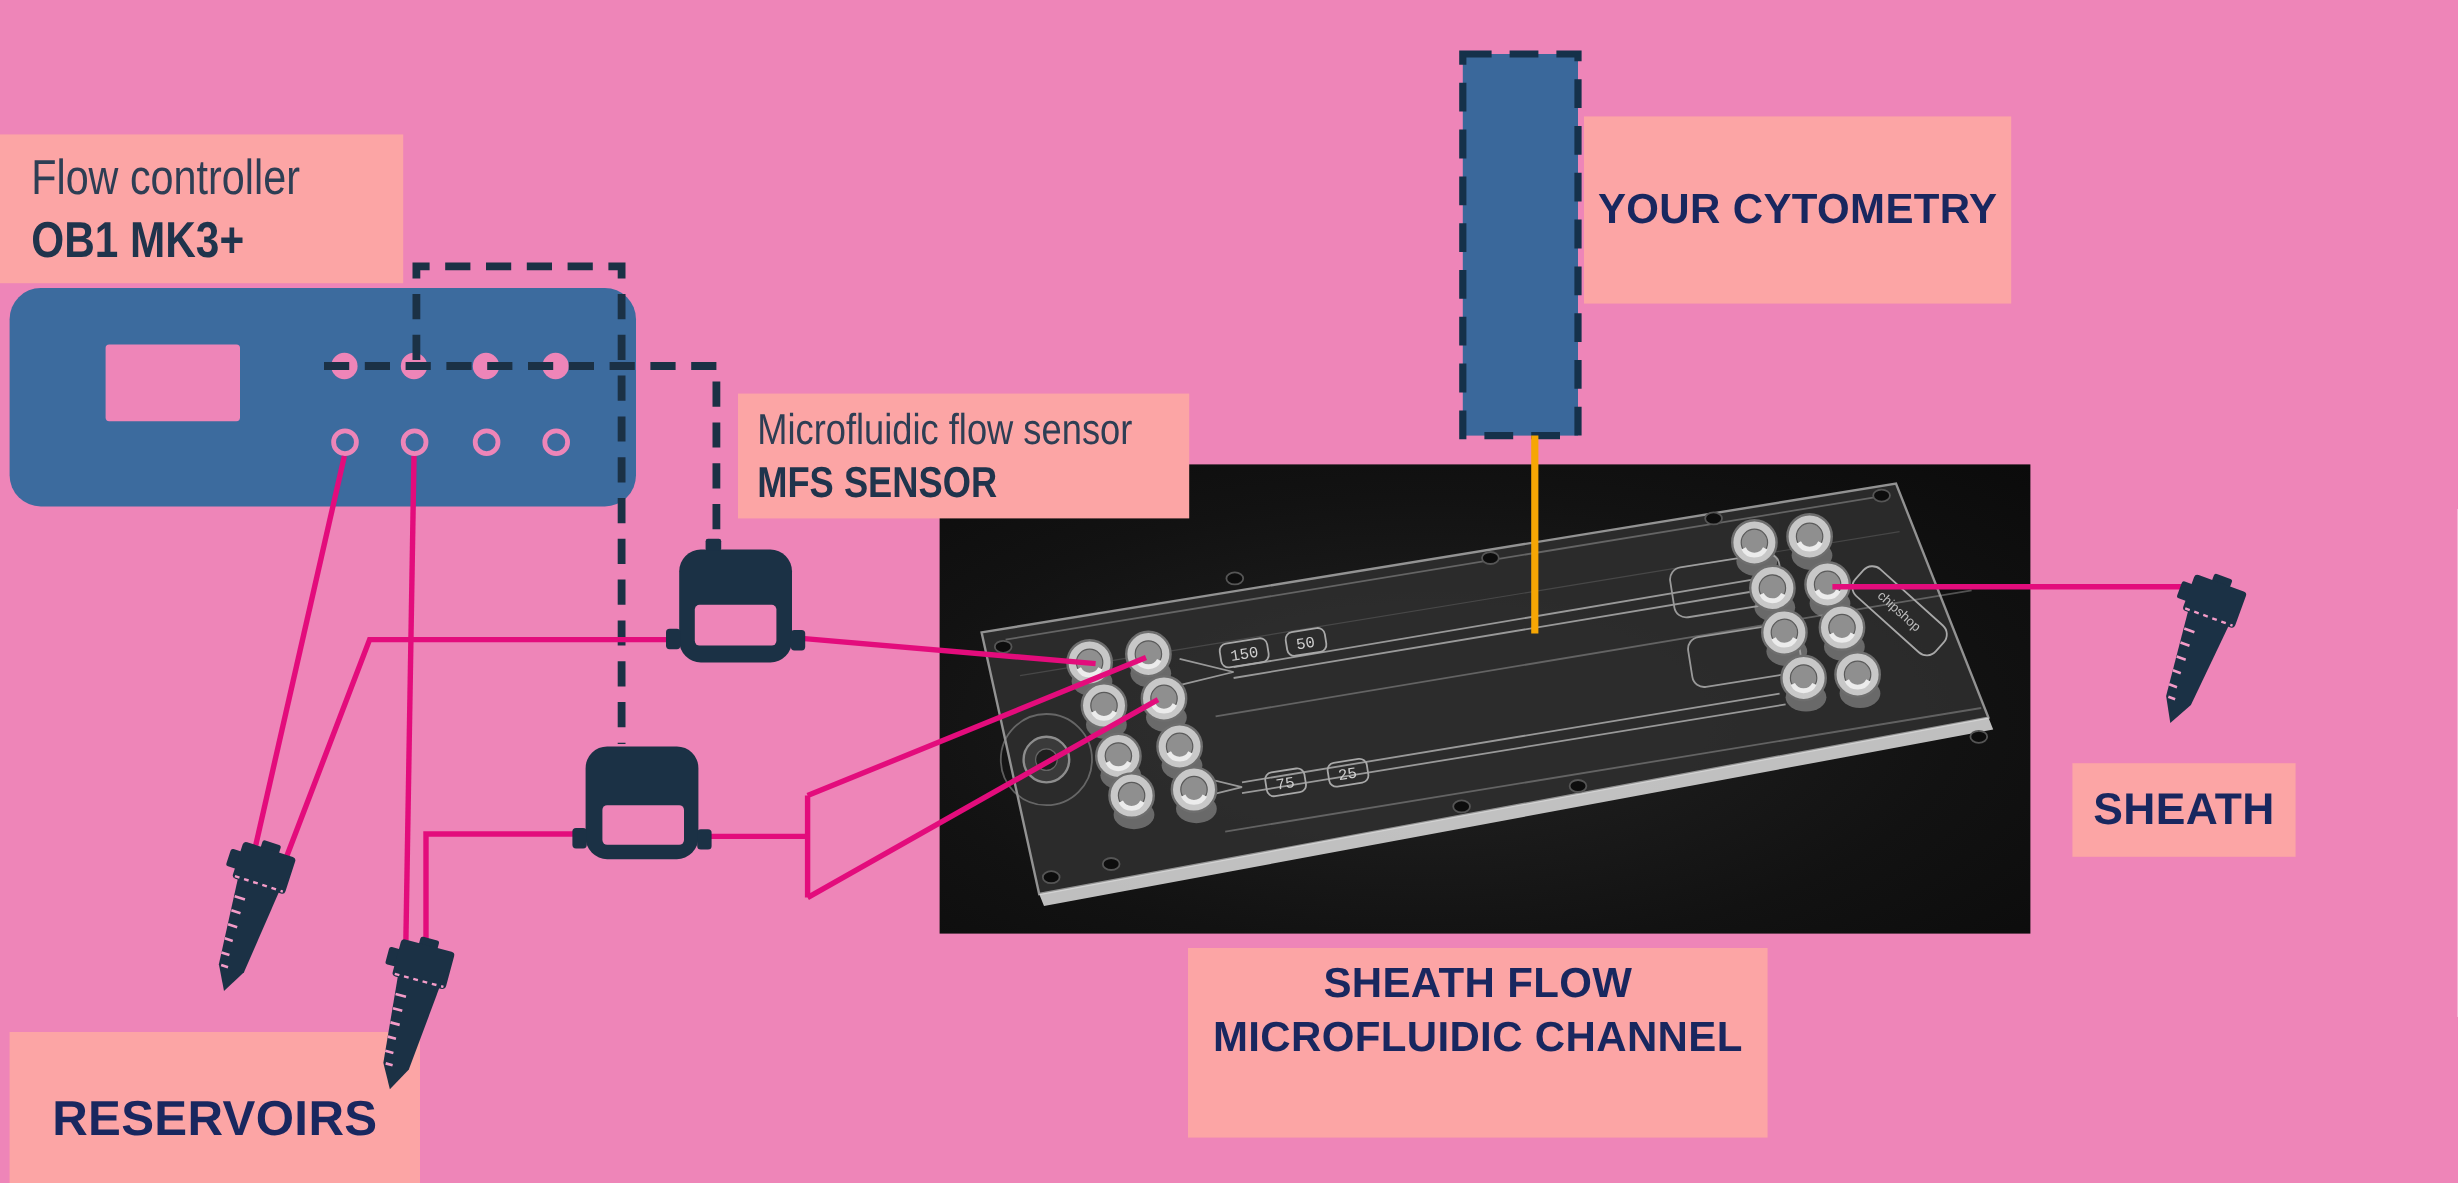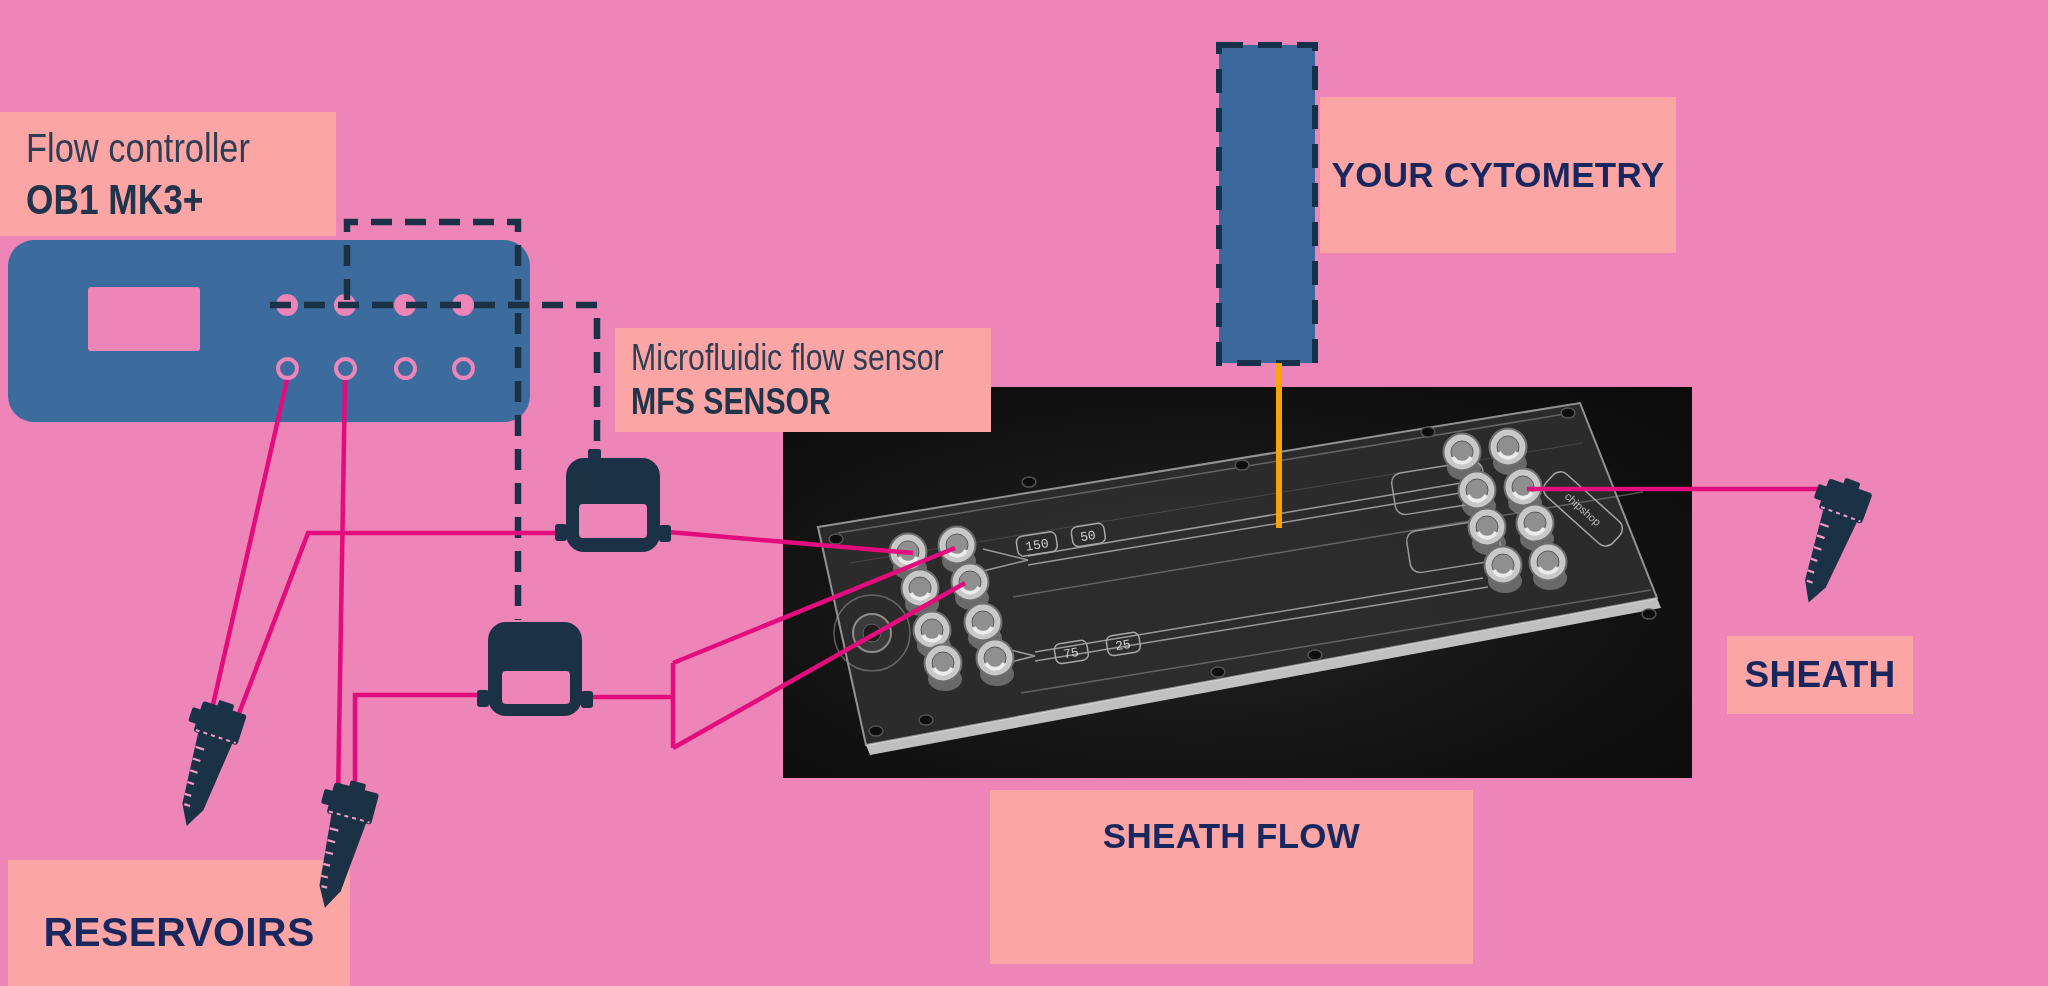--- a/index.html
+++ b/index.html
@@ -16,21 +16,21 @@
   #flow-controller-label .t1{font-size:41px;}
   #flow-controller-label .t2{font-size:42px;margin-top:4px;}
 
   #mfs-label{left:615px;top:328px;width:360px;height:104px;padding-left:16px;}
   #mfs-label .t1{font-size:36px;}
   #mfs-label .t2{font-size:36px;margin-top:2px;}
 
   #cytometry-label{left:1320px;top:97px;width:356px;height:156px;}
   #cytometry-label .caps{font-size:35px;}
 
-  #sheath-label{left:990px;top:790px;width:483px;height:150px;justify-content:flex-start;padding-top:24px;}
+  #sheath-label{left:990px;top:790px;width:483px;height:150px;justify-content:flex-start;padding-top:8px;}
   #sheath-label .caps{font-size:35px;}
 
   #waste-label{left:1727px;top:636px;width:186px;height:78px;}
   #waste-label .caps{font-size:37px;}
 
   #reservoirs-label{left:8px;top:860px;width:342px;height:122px;justify-content:flex-start;padding-top:18px;}
   #reservoirs-label .caps{font-size:41px;margin-top:28px;}
 
   
   #controller{position:absolute;left:8px;top:240px;width:522px;height:182px;background:#3c6b9e;border-radius:26px;z-index:10;}
@@ -182,20 +182,21 @@
     <span class="cond t1">Microfluidic flow sensor</span>
     <span class="cond bold t2">MFS SENSOR</span>
   </div>
 
   <div id="cytometry-label" class="label-box">
     <span class="caps">YOUR CYTOMETRY</span>
   </div>
 
   <div id="sheath-label" class="label-box">
     <span class="caps">SHEATH FLOW</span>
+    <span class="caps">MICROFLUIDIC CHANNEL</span>
   </div>
 
   <div id="waste-label" class="label-box">
     <span class="caps">SHEATH</span>
   </div>
 
   <div id="reservoirs-label" class="label-box">
     <span class="caps">RESERVOIRS</span>
   </div>
 

